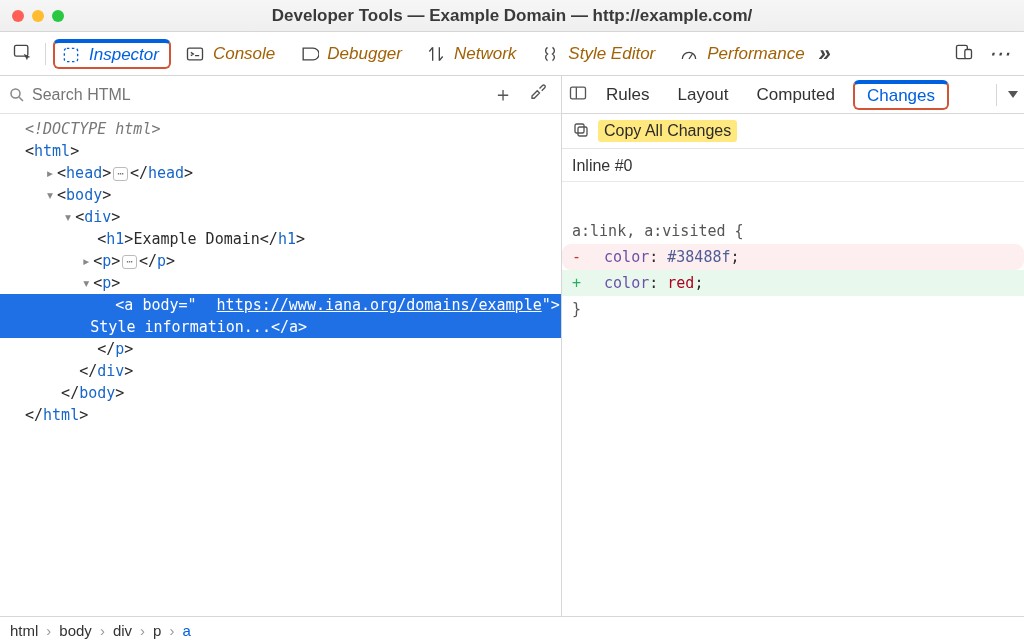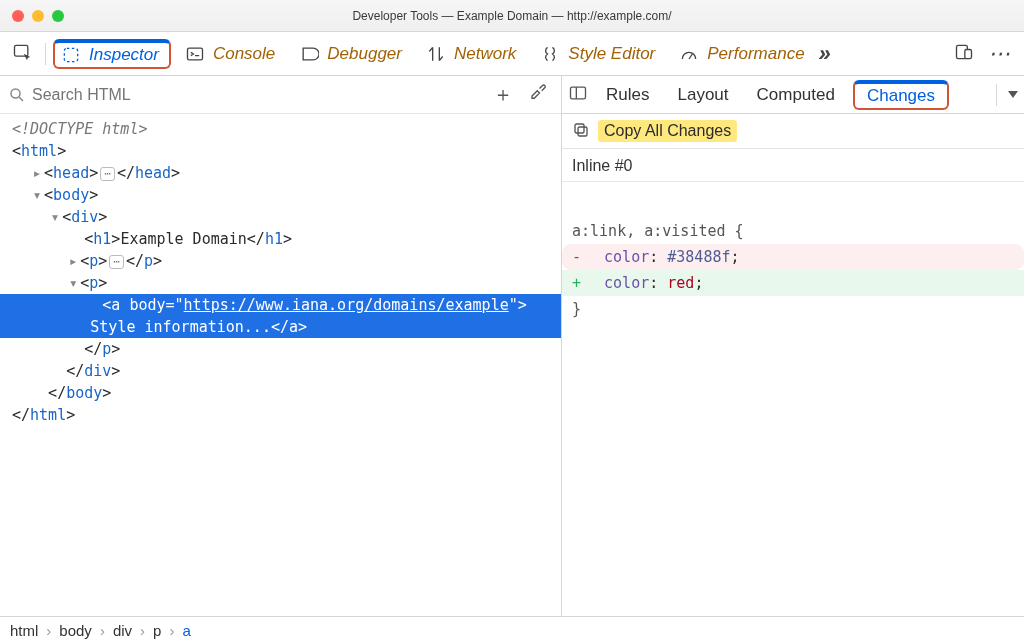--- a/index.html
+++ b/index.html
@@ -3,40 +3,40 @@
 <meta charset="utf-8">
 <style>
   * { box-sizing: border-box; margin: 0; padding: 0; }
   html, body { width: 1024px; height: 640px; font-family: -apple-system, "Helvetica Neue", Arial, sans-serif; font-size: 14px; color: #2b2b2b; background: #fff; overflow: hidden; }
   .titlebar { height: 32px; background: linear-gradient(#f6f6f6,#efefef); border-bottom: 1px solid #d6d6d6; display:flex; align-items:center; }
   .window-controls { display:flex; gap:8px; padding-left:12px; align-items:center; width:80px;}
   .dot { width:12px; height:12px; border-radius:50%; }
   .dot.red { background:#ff5f57; }
   .dot.yellow { background:#febc2e; }
   .dot.green { background:#28c840; }
-  .title { flex:1; text-align:center; font-weight:400; font-size:12px; color:#3a3a3a; padding-right:80px;}
+  .title { flex:1; text-align:center; font-weight:700; font-size:17px; color:#3a3a3a; padding-right:80px;}
   .toolbar { height:44px; border-bottom:1px solid #d6d6d6; display:flex; align-items:center; gap:4px; padding:0 6px; background:#fff; position:relative;font-style:italic;}
   .tb-item { display:flex; align-items:center; gap:8px; padding:4px 10px; font-size:17px; color:#a16207; border-radius:2px; cursor:pointer; }
   .tb-item.active { color:#0061e0; }
   .tb-highlight { border:2px solid #d15534; border-radius:6px; padding:2px 10px 2px 6px; border-top:4px solid #0061e0; }
   .tb-right { margin-left:auto; display:flex; align-items:center; gap:14px; padding-right:6px;}
   svg.icon { width:20px; height:20px; stroke:#444; fill:none; stroke-width:1.6; }
   .tb-item.active svg.icon { stroke:#0061e0; }
 
   .workspace { display:flex; height:calc(640px - 32px - 40px - 28px); }
   .left-pane { width:562px; border-right:1px solid #d6d6d6; display:flex; flex-direction:column; }
   .search-row { height:38px; display:flex; align-items:center; border-bottom:1px solid #e4e4e4; padding:0 8px; gap:6px;}
   .search-row input { flex:1; border:none; outline:none; font-size:16px; color:#333; background:transparent;}
   .search-icons { margin-left:auto; display:flex; gap:16px; padding-right:6px;}
   .markup { flex:1; overflow:auto; font-family: "Menlo","Consolas",monospace; font-size:15px; line-height:22px; padding:4px 0 8px 0; }
-  .ml { white-space:pre; padding-left:12px; }
+  .ml { white-space:pre; padding-left:25px; }
   .tw { display:inline-block; width:14px; text-align:center; color:#888; cursor:pointer;}
   .tag { color:#1866c9; }
   .attr { color:#b32424; }
-  .attrv { color:#1866c9; text-decoration:underline; }
+  .attrv { color:#1866c9; text-decoration:underline;margin-left:20px; }
   .doctype { color:#777; font-style:italic;}
   .ellips { display:inline-block; border:1px solid #bbb; border-radius:3px; font-size:11px; line-height:12px; padding:0 3px; color:#777; vertical-align:middle; margin:0 2px;}
   .sel { background:#1f6fe5; color:#fff; display:block;}
   .sel .tag, .sel .attr, .sel .attrv { color:#fff; }
 
   .right-pane { flex:1; display:flex; flex-direction:column; }
   .side-tabs { height:38px; border-bottom:1px solid #d6d6d6; display:flex; align-items:center; gap:8px; padding:0 6px; }
   .side-tab { padding:4px 10px; font-size:17px; color:#333; cursor:pointer;}
   .side-tab.active { color:#0061e0; }
   .side-highlight { border:2px solid #d15534; border-radius:6px; border-top:4px solid #0061e0; padding:2px 12px;}

